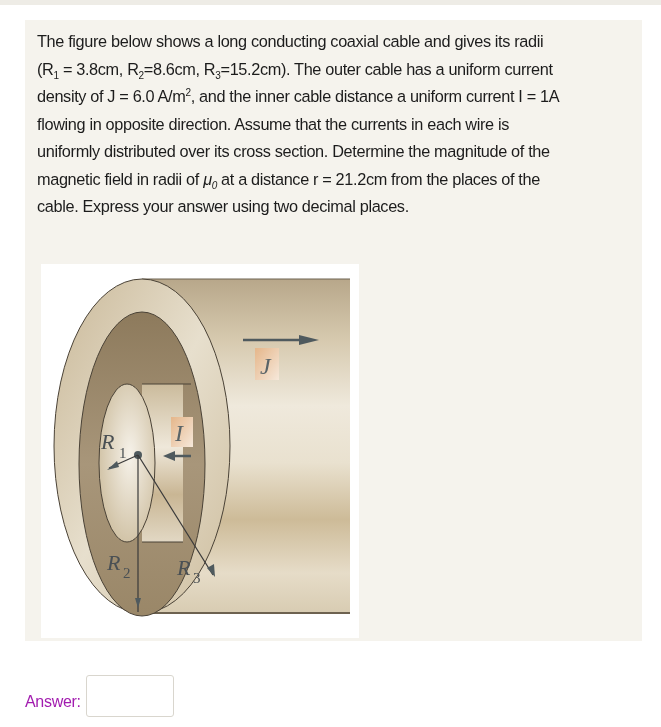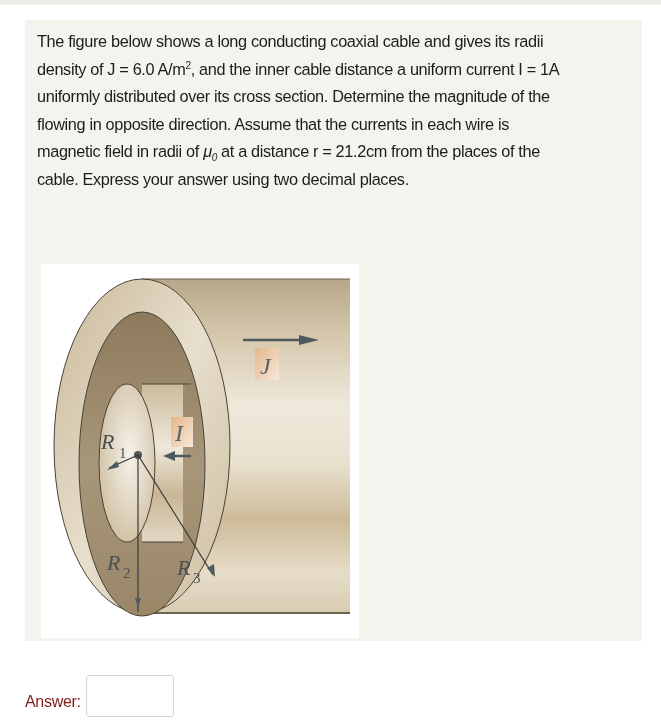--- a/index.html
+++ b/index.html
@@ -17,37 +17,38 @@
       font-size: 16.3px; line-height: 27.5px; letter-spacing: -0.35px; color: #1c1c1c;
     }
     .question sub, .question sup { font-size: 10px; line-height: 0; }
     .question .mu { font-style: italic; }
     .figure {
       position: absolute; left: 16px; top: 244px; width: 318px; height: 374px;
       background: #ffffff;
     }
     .figure svg { display: block; }
     .answer-row { position: absolute; left: 25px; top: 673px; height: 46px; display: flex; align-items: center; }
-    .answer-label { font-size: 16px; color: #7f1d1d; letter-spacing: -0.3px; margin-right: 5px; margin-top: 12px; }
+    .answer-label { font-size: 16px; color: #a21caf; letter-spacing: -0.3px; margin-right: 5px; margin-top: 12px; }
     .answer-input {
       width: 88px; height: 42px; border: 1px solid #d9d6ce; border-radius: 3px; background: #fff;
       box-sizing: border-box; font-family: "Liberation Sans", sans-serif; font-size: 16px; padding: 0 6px;
     }
   </style>
 </head>
 <body>
 
 <div class="top-bar"></div>
 
 <div class="panel">
   <div class="question">
     <div>The figure below shows a long conducting coaxial cable and gives its radii</div>
+    <div><span>(R</span><sub>1</sub><span> = 3.8cm, R</span><sub>2</sub><span>=8.6cm, R</span><sub>3</sub><span>=15.2cm). The outer cable has a uniform current</span></div>
     <div><span>density of J = 6.0 A/m</span><sup>2</sup><span>, and the inner cable distance a uniform current I = 1A</span></div>
+    <div>flowing in opposite direction. Assume that the currents in each wire is</div>
     <div>uniformly distributed over its cross section. Determine the magnitude of the</div>
-    <div>flowing in opposite direction. Assume that the currents in each wire is</div>
     <div><span>magnetic field in radii of </span><span class="mu">μ</span><sub class="mu">0</sub><span> at a distance r = 21.2cm from the places of the</span></div>
     <div>cable. Express your answer using  two decimal places.</div>
   </div>
 
   <div class="figure">
     <svg width="318" height="374" viewBox="0 0 318 374" xmlns="http://www.w3.org/2000/svg">
       <defs>
         <linearGradient id="bodyGrad" x1="0" y1="0" x2="0" y2="1">
           <stop offset="0" stop-color="#b8a78a"></stop>
           <stop offset="0.18" stop-color="#d6c9ae"></stop>

